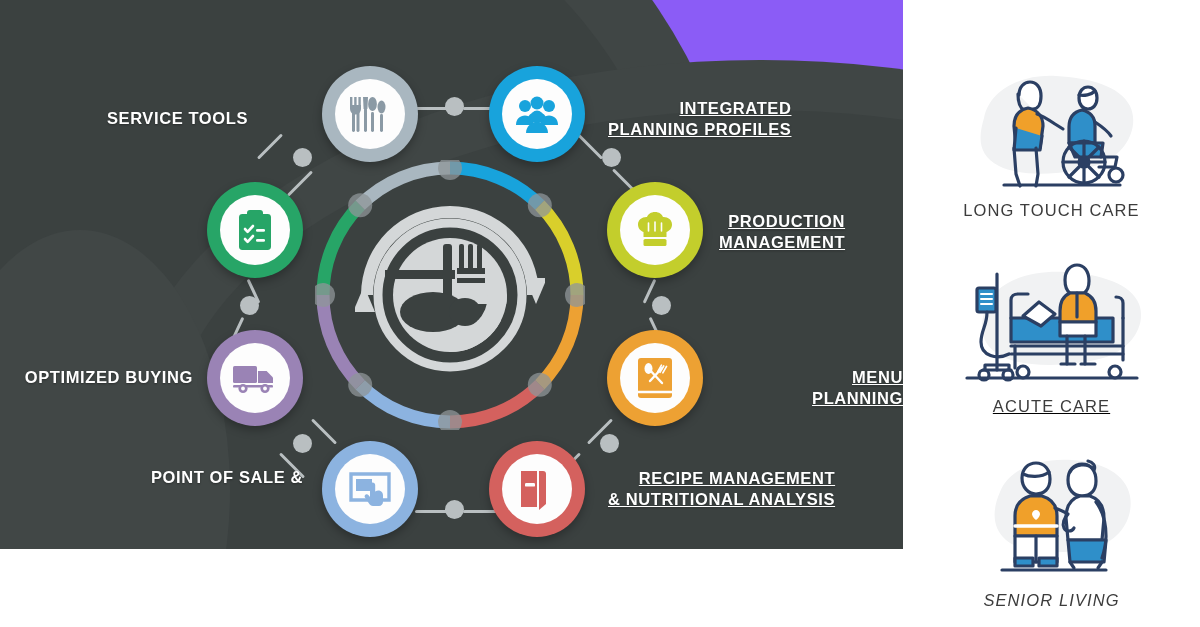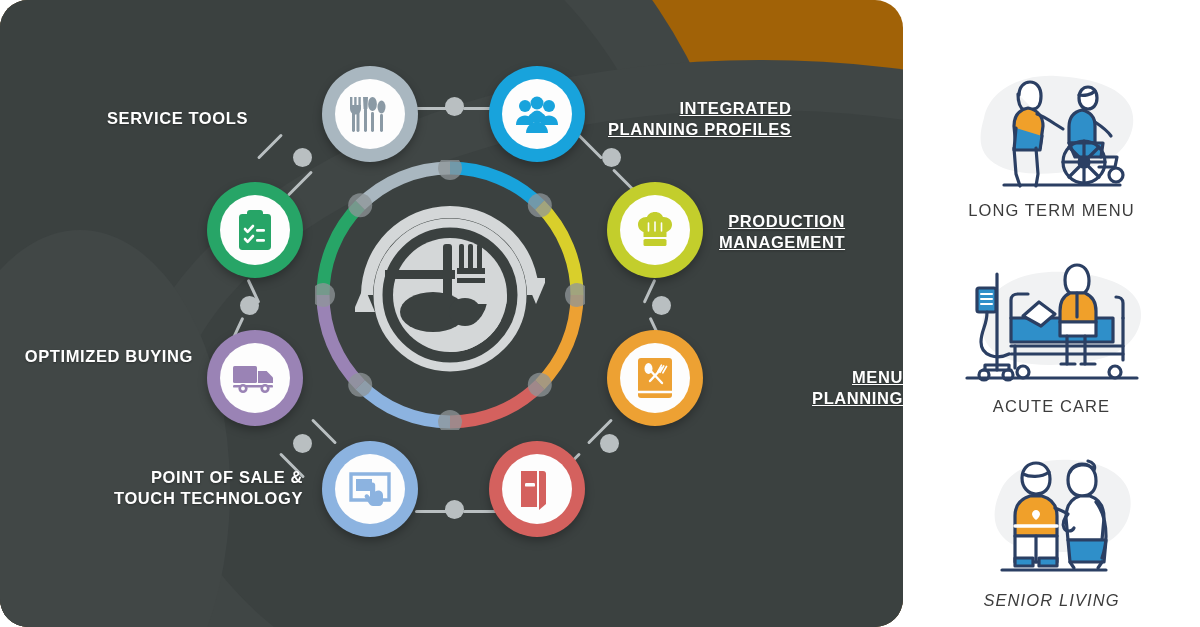--- a/index.html
+++ b/index.html
@@ -1,20 +1,20 @@
 <!DOCTYPE html>
 <html><head>
 <meta charset="utf-8">
 <style>
   html,body{margin:0;padding:0;background:#ffffff;}
   body{width:1200px;height:627px;overflow:hidden;font-family:"Liberation Sans","DejaVu Sans",sans-serif;}
   #root{position:relative;width:1200px;height:627px;}
 
   
-  #dark-panel{position:absolute;left:0;top:0;width:903px;height:627px;background:#a16207;overflow:hidden;border-radius:28px;}
+  #dark-panel{position:absolute;left:0;top:0;width:903px;height:549px;background:#8b5cf6;overflow:hidden;}
   .bg-arc{position:absolute;border-radius:50%;background:#434948;}
   .bg-arc.b1{width:1080px;height:1080px;left:-330px;top:-230px;background:#404645;}
   .bg-arc.b2{width:940px;height:940px;left:-250px;top:-150px;background:#3b4140;}
   .bg-arc.b3{width:1280px;height:760px;left:120px;top:60px;background:#404645;border-radius:50%;}
   .bg-arc.b4{width:1180px;height:660px;left:170px;top:110px;background:#3b4140;border-radius:50%;}
   .bg-arc.b5{width:300px;height:520px;left:-70px;top:230px;background:#414746;border-radius:50%;}
 
   
   #wheel{position:absolute;left:315px;top:160px;width:270px;height:270px;}
   #wheel svg{display:block;}
@@ -44,36 +44,36 @@
   .link-line{position:absolute;height:3px;background:#b9bfc1;border-radius:2px;transform-origin:0 50%;}
 
   
   .label{position:absolute;color:#ffffff;font-weight:bold;font-size:16.5px;
          letter-spacing:.6px;line-height:1.28;text-shadow:0 1px 2px rgba(0,0,0,.35);}
   .label.r{text-align:right;}
   .label.l{text-align:right;text-decoration:underline;}
 
   .lb-service   {right:655px;top:108px;}
   .lb-inventory {right:698px;top:211px;}
-  .lb-buying    {right:710px;top:346px;}
+  .lb-buying    {right:710px;top:367px;}
   .lb-pos       {right:600px;top:467px;}
   .lb-profiles  {left:608px;top:98px;}
   .lb-production{left:719px;top:211px;}
   .lb-menu      {left:762px;top:367px;}
   .lb-recipe    {left:608px;top:468px;}
 
   
   #right-panel{position:absolute;left:903px;top:0;width:297px;height:627px;background:#ffffff;}
   #who-title{position:absolute;left:0;right:0;top:18px;text-align:center;
              font-size:26px;font-weight:bold;color:#3a3a3a;letter-spacing:.4px;}
   .serve-card{position:absolute;left:0;width:297px;text-align:center;}
   .serve-card .art{position:relative;width:297px;height:135px;}
   .serve-card .art svg{position:absolute;left:50%;top:0;transform:translateX(-50%);}
   .serve-card .cap{margin-top:4px;font-size:16.5px;color:#3c3c3c;letter-spacing:1.1px;}
-  .sc1{top:62px;} .sc2{top:258px;} .sc3{top:452px;font-style:italic;}
+  .sc1{top:62px;} .sc2{top:258px;text-decoration:underline;} .sc3{top:452px;font-style:italic;}
 </style>
 </head>
 <body>
 
 <div id="root">
 
   <div id="dark-panel">
     <div class="bg-arc b1"></div>
     <div class="bg-arc b2"></div>
     <div class="bg-arc b3"></div>
@@ -280,34 +280,35 @@
     </div>
 
     <div class="label r lb-service">
       <div>SERVICE TOOLS</div>
     </div>
     <div class="label r lb-buying">
       <div>OPTIMIZED BUYING</div>
     </div>
     <div class="label r lb-pos">
       <div>POINT OF SALE &amp;</div>
-      <div>TOUCH TECHNOLOGY</div>
     </div>
     <div class="label l lb-profiles">
       <div>INTEGRATED</div>
       <div>PLANNING PROFILES</div>
     </div>
     <div class="label l lb-production">
       <div>PRODUCTION</div>
       <div>MANAGEMENT</div>
     </div>
     <div class="label l lb-menu">
       <div>MENU PLANNING</div>
     </div>
     <div class="label l lb-recipe">
+      <div>RECIPE MANAGEMENT</div>
+      <div>&amp; NUTRITIONAL ANALYSIS</div>
     </div>
   </div>
 
   <div id="right-panel">
 
     <div class="serve-card sc1">
       <div class="art">
         <svg width="220" height="132" viewBox="0 0 220 132">
           <path d="M42 56c6-30 40-44 72-42 34 2 64 10 74 30 10 21-4 48-30 58-30 11-78 14-101 2C36 93 36 76 42 56z" fill="#f1f2f3"></path>
           <g stroke="#2b3f63" stroke-width="3.2" fill="none" stroke-linecap="round" stroke-linejoin="round">
@@ -326,21 +327,21 @@
             <path d="M127 81h34l-2 14h-26z" fill="#2f8fc9"></path>
             <path d="M159 95h16l-2 10h-16"></path>
             <circle cx="142" cy="100" r="21"></circle>
             <circle cx="142" cy="100" r="5"></circle>
             <path d="M142 79v42M121 100h42M127 85l30 30M157 85l-30 30"></path>
             <circle cx="174" cy="113" r="7"></circle>
             <path d="M62 123h116"></path>
           </g>
         </svg>
       </div>
-      <div class="cap">LONG TERM MENU</div>
+      <div class="cap">LONG TOUCH CARE</div>
     </div>
 
     <div class="serve-card sc2">
       <div class="art">
         <svg width="230" height="132" viewBox="0 0 230 132">
           <path d="M48 52c8-28 44-40 80-38 36 2 66 12 74 32 8 21-8 46-36 54-32 9-80 10-102-2-20-11-22-28-16-46z" fill="#f1f2f3"></path>
           <g stroke="#2b3f63" stroke-width="3.2" fill="none" stroke-linecap="round" stroke-linejoin="round">
 
             <path d="M60 16v96"></path>
             <rect x="40" y="30" width="19" height="24" rx="2" fill="#2f8fc9"></rect>

